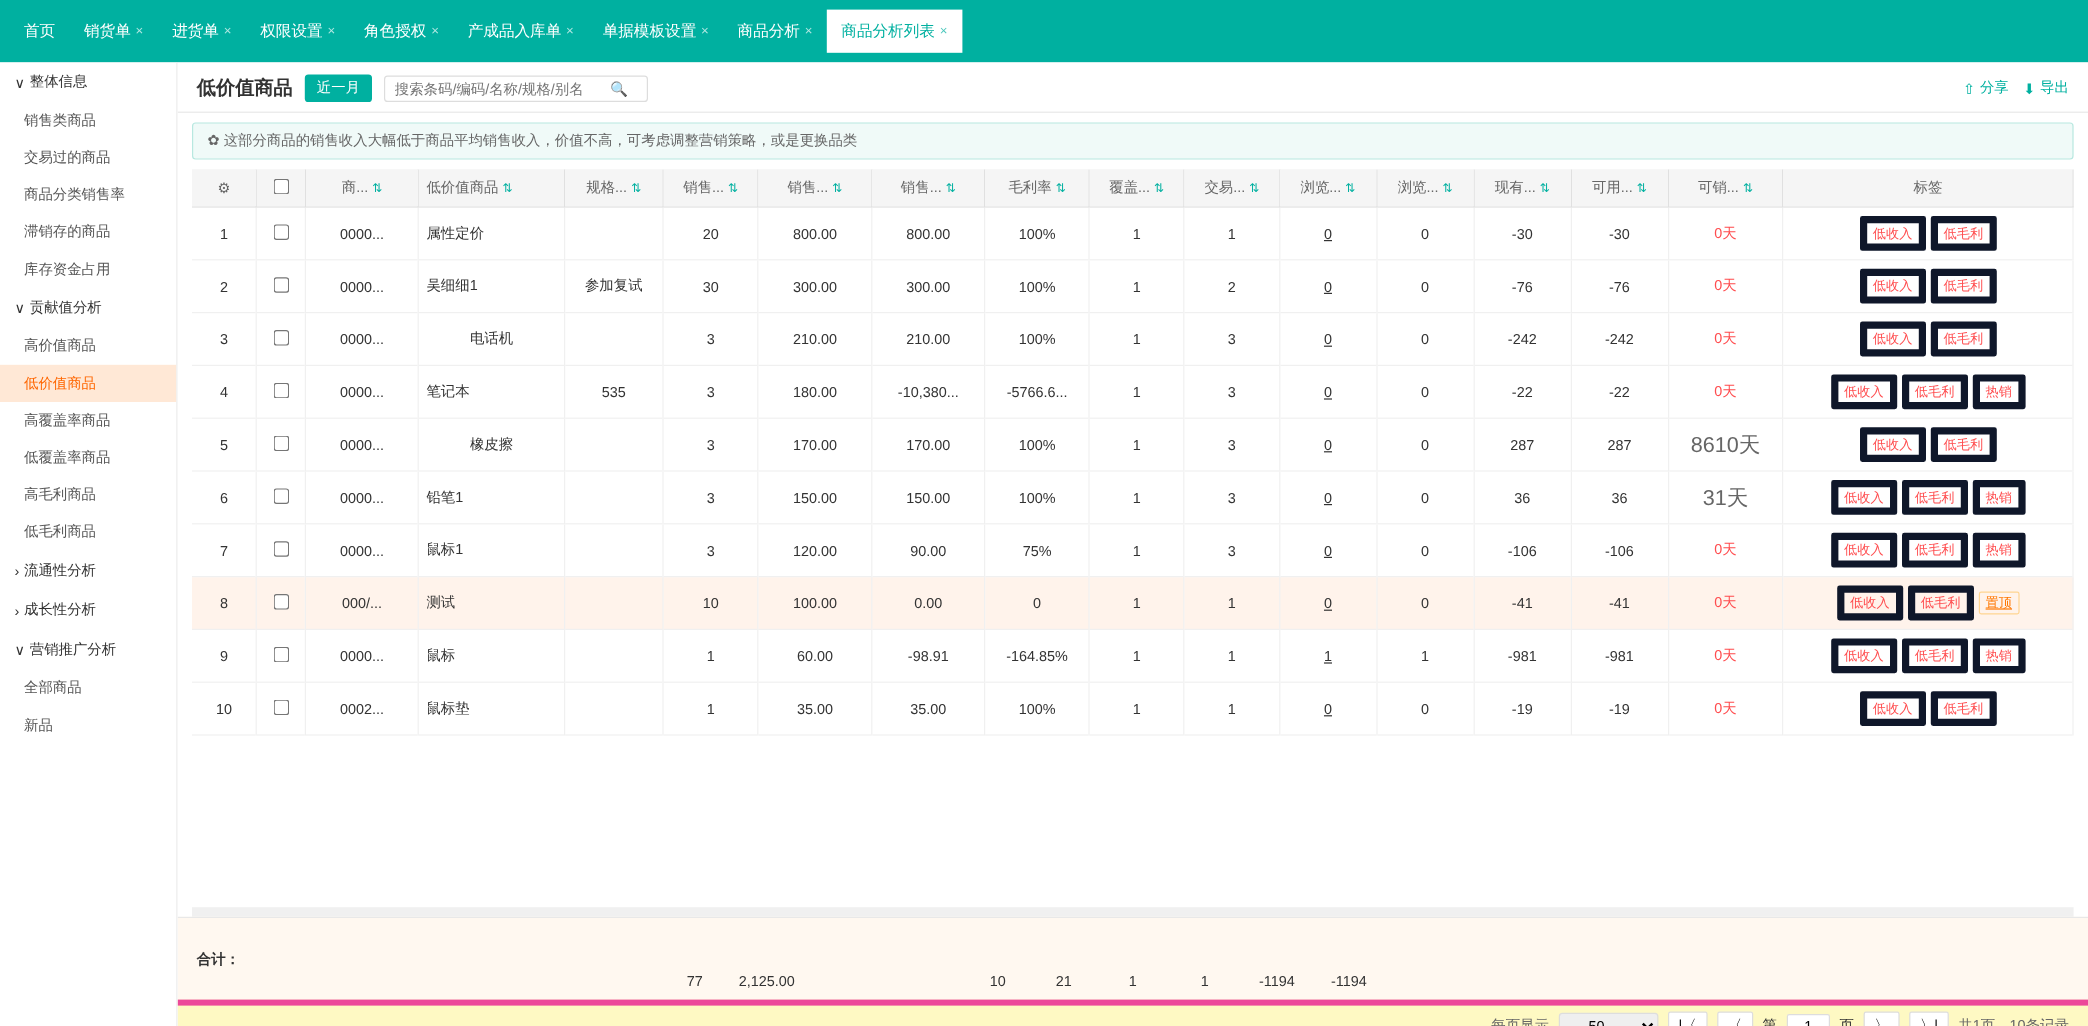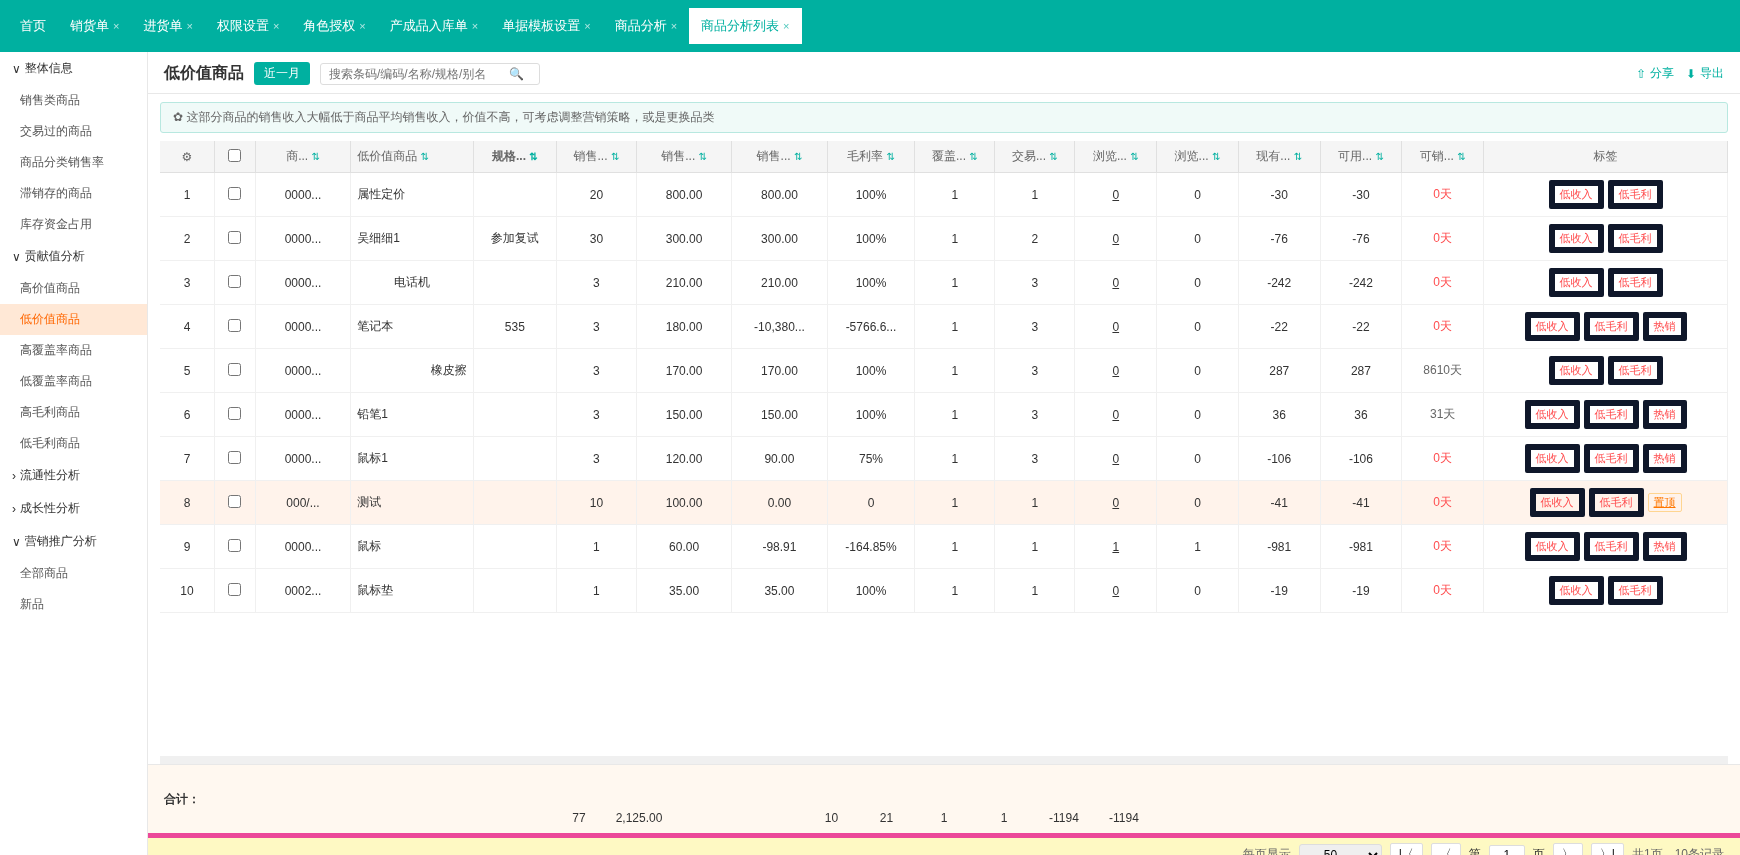--- a/index.html
+++ b/index.html
@@ -178,21 +178,21 @@
     .tag-badge {
       display: inline-block;
       padding: 1px 5px;
       border-radius: 2px;
       font-size: 11px;
       margin: 0 2px;
     }
     .tag-red { color: #ff4d4f; border: 6px solid #0f172a; }
     .tag-orange { color: #ff7a00; border: 1px solid #ffd591; text-decoration: underline; }
     .zero-days { color: #ff4d4f; font-size: 12px; }
-    .days-val { color: #666; font-size: 12px; }
+    .days-val { color: #666; font-size: 18px; }
     .underline-val { text-decoration: underline; cursor: pointer; color: #333; }
 
     
     .footer-total {
       background: #fff8f0;
       border-top: 1px solid #e8e8e8;
       padding: 8px 16px;
       display: flex;
       align-items: center;
       gap: 0;
@@ -249,21 +249,21 @@
       padding: 2px 4px;
       text-align: center;
       font-size: 12px;
     }
     .page-total { color: #666; }
 
     .col-num { width: 40px; }
     .col-check { width: 30px; }
     .col-code { width: 70px; }
     .col-name { width: 90px; text-align: left !important; }
-    .col-spec { width: 60px; font-weight: bold; }
+    .col-spec { width: 60px; }
     .col-num2 { width: 50px; }
     .col-money { width: 70px; }
     .col-rate { width: 60px; }
     .col-cover { width: 55px; }
     .col-trade { width: 55px; }
     .col-browse1 { width: 60px; }
     .col-browse2 { width: 60px; }
     .col-cur { width: 60px; }
     .col-avail { width: 60px; }
     .col-sell { width: 60px; }
@@ -528,21 +528,21 @@
               <td>0</td>
               <td>-22</td>
               <td>-22</td>
               <td><span class="zero-days">0天</span></td>
               <td><span class="tag-badge tag-red" style="color: rgb(255, 77, 79);">低收入</span><span class="tag-badge tag-red" style="color: rgb(255, 77, 79);">低毛利</span><span class="tag-badge tag-red" style="color: rgb(255, 77, 79);">热销</span></td>
             </tr>
             <tr>
               <td>5</td>
               <td><input type="checkbox" style=""></td>
               <td>0000...</td>
-              <td style="text-align: right;">橡皮擦</td>
+              <td style="text-align: center;">橡皮擦</td>
               <td></td>
               <td>3</td>
               <td>170.00</td>
               <td>170.00</td>
               <td>100%</td>
               <td>1</td>
               <td>3</td>
               <td><span class="underline-val">0</span></td>
               <td>0</td>
               <td>287</td>

